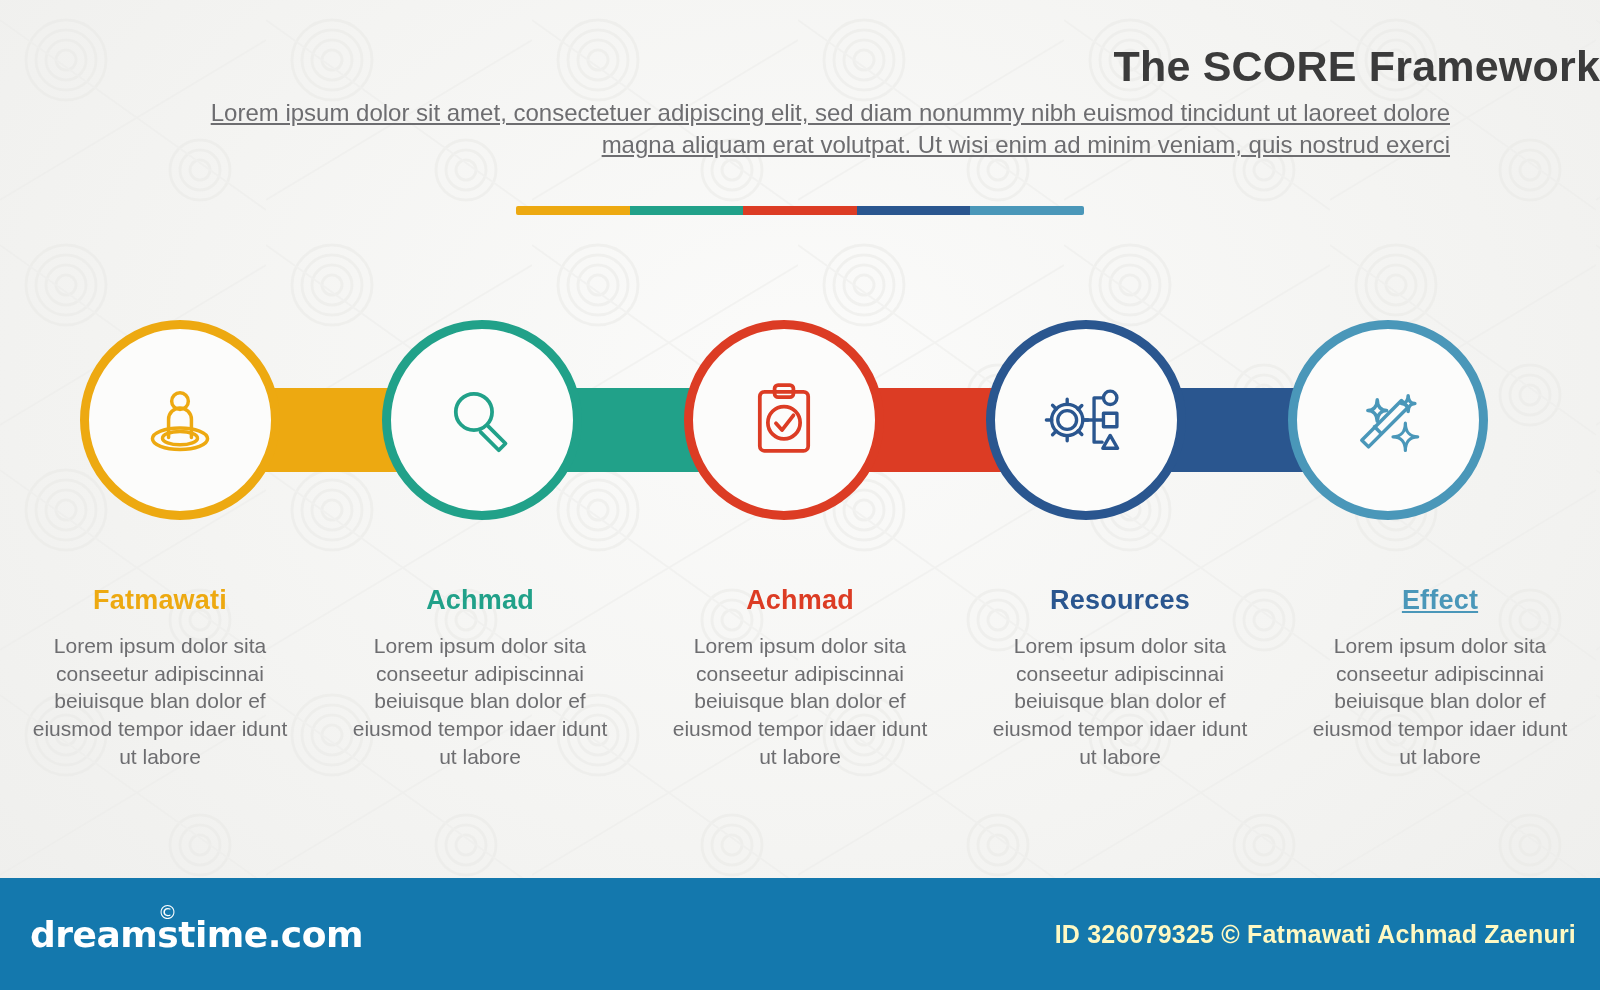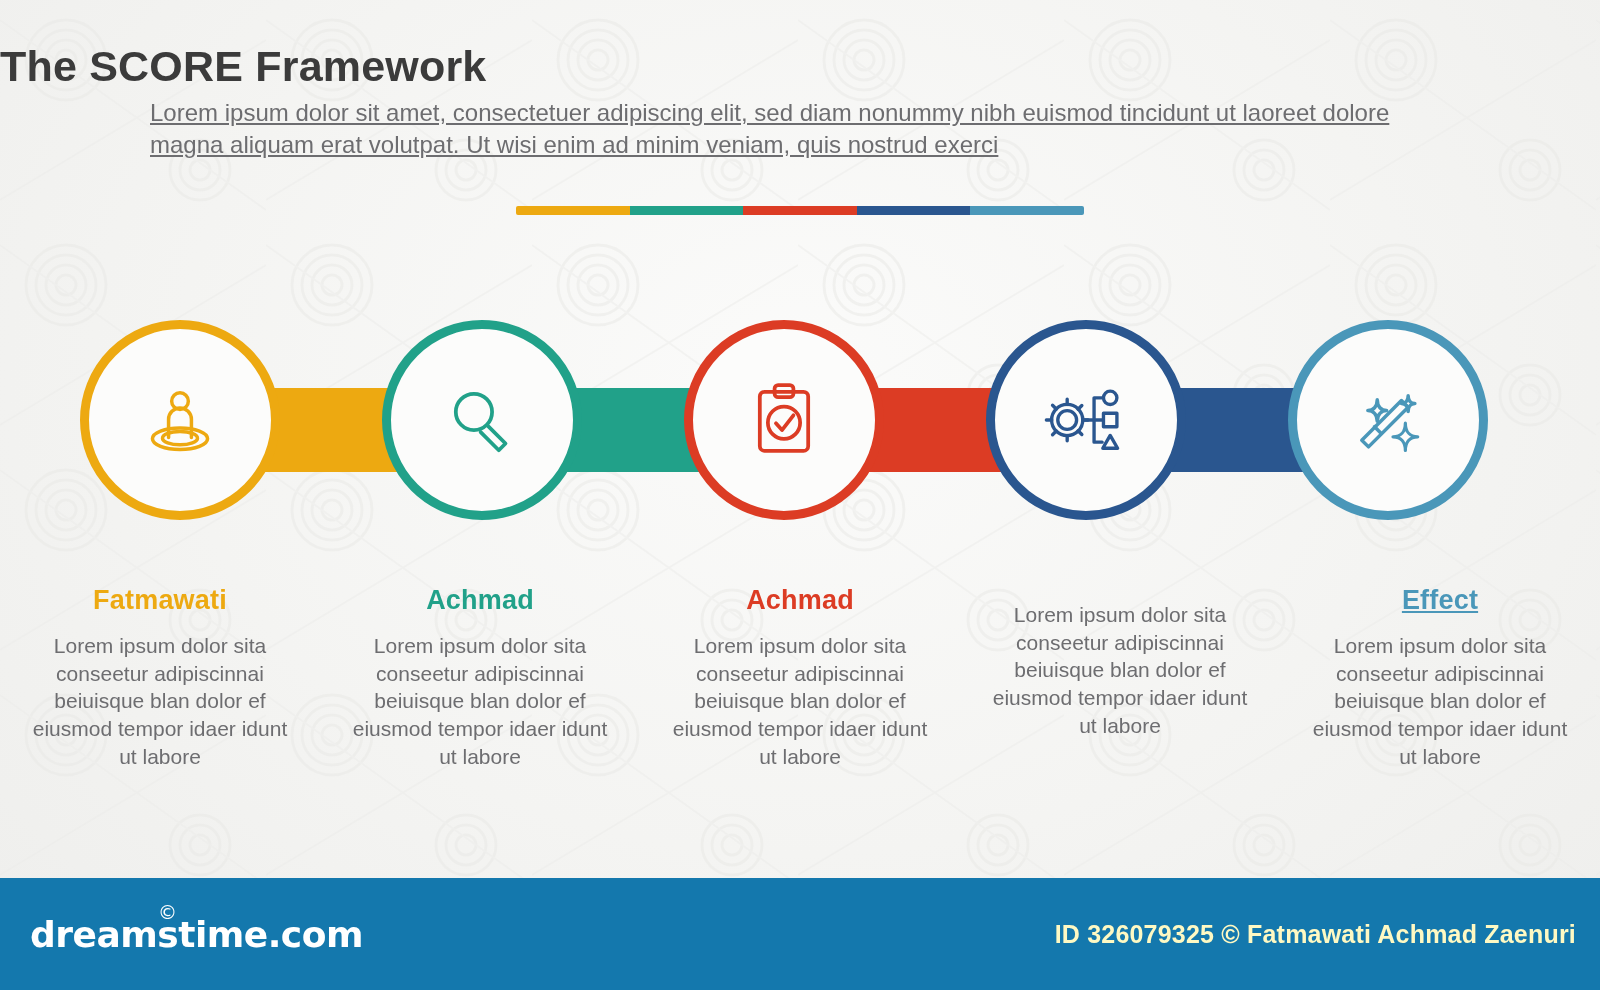--- a/index.html
+++ b/index.html
@@ -13,21 +13,21 @@
   .stage{
     position:absolute;inset:0;
     background:
       radial-gradient(ellipse at 50% 38%, #fbfbfa 0%, #f4f4f2 55%, #eeeeec 100%);
   }
   
   .wm{position:absolute;inset:0;pointer-events:none;opacity:.5;}
   .wm svg{width:100%;height:100%;display:block;}
 
   
-  .header{position:absolute;top:0;left:0;right:0;text-align:left;}
+  .header{position:absolute;top:0;left:0;right:0;text-align:right;}
   .title{
     margin:0;padding-top:42px;
     font-size:43px;font-weight:bold;color:#3b3b3b;
     letter-spacing:.2px;
   }
   .subtitle{
     margin:6px auto 0;max-width:1300px;
     font-size:24px;line-height:1.35;color:#6d6d70;
     font-weight:400;
     text-decoration:underline;
@@ -200,20 +200,21 @@
     </div>
     <div class="col">
       <h3 style="color: rgb(33, 161, 137);">Achmad</h3>
       <p>Lorem ipsum dolor sita conseetur adipiscinnai beiuisque blan dolor ef eiusmod tempor idaer idunt ut labore</p>
     </div>
     <div class="col">
       <h3 style="color: rgb(220, 60, 36);">Achmad</h3>
       <p>Lorem ipsum dolor sita conseetur adipiscinnai beiuisque blan dolor ef eiusmod tempor idaer idunt ut labore</p>
     </div>
     <div class="col">
+      <h3 style="color: rgb(42, 86, 143);">Resources</h3>
       <p>Lorem ipsum dolor sita conseetur adipiscinnai beiuisque blan dolor ef eiusmod tempor idaer idunt ut labore</p>
     </div>
     <div class="col">
       <h3 style="color: rgb(74, 151, 185); text-decoration: underline;">Effect</h3>
       <p>Lorem ipsum dolor sita conseetur adipiscinnai beiuisque blan dolor ef eiusmod tempor idaer idunt ut labore</p>
     </div>
   </div>
 
   <div class="footer" style="background: rgb(20, 120, 173);">
     <div class="brand">

